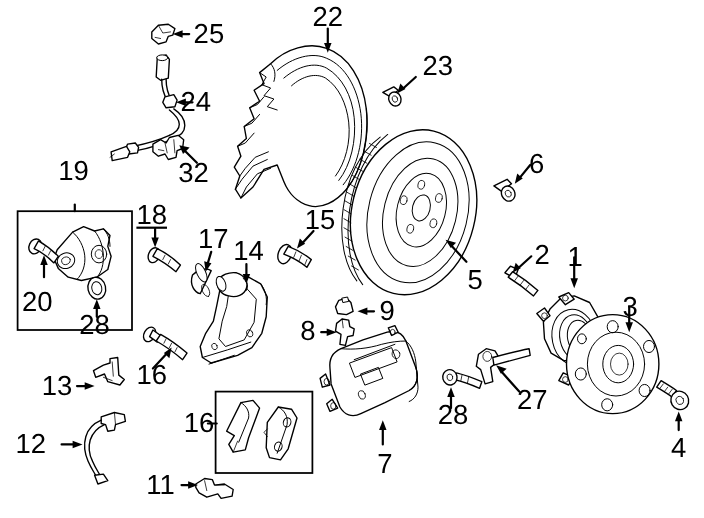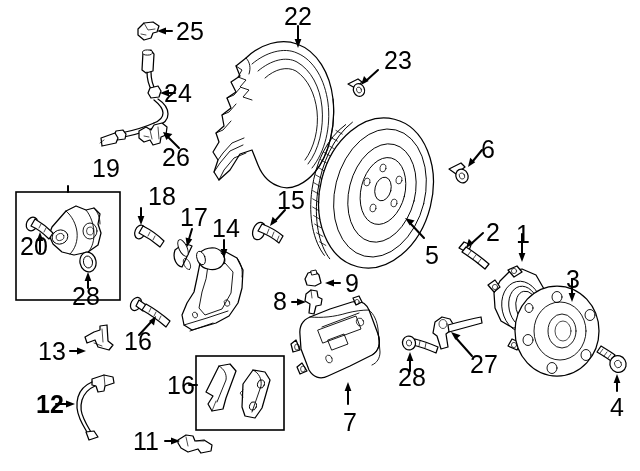--- a/index.html
+++ b/index.html
@@ -541,31 +541,31 @@
   <div class="callout" style="left:486px; top:220px;">2</div>
   <div class="callout" style="left:566px; top:267px;">3</div>
   <div class="callout" style="left:610px; top:395px;">4</div>
   <div class="callout" style="left:425px; top:243px;">5</div>
   <div class="callout" style="left:481px; top:137px;">6</div>
   <div class="callout" style="left:343px; top:410px;">7</div>
   <div class="callout" style="left:273px; top:289px;">8</div>
   <div class="callout" style="left:345px; top:271px;">9</div>
   <div class="callout" style="left:167px; top:373px;">16</div>
   <div class="callout" style="left:133px; top:429px;">11</div>
-  <div class="callout" style="left:36px;  top:392px;font-weight:bold;">12</div>
+  <div class="callout" style="left:14px;  top:392px;">12</div>
   <div class="callout" style="left:38px;  top:339px;">13</div>
   <div class="callout" style="left:212px; top:216px;">14</div>
   <div class="callout" style="left:277px; top:188px;">15</div>
   <div class="callout" style="left:124px; top:329px;">16</div>
   <div class="callout" style="left:180px; top:205px;">17</div>
-  <div class="callout" style="left:148px; top:184px;">18</div>
-  <div class="callout" style="left:53px;  top:156px;margin-left:39px;">19</div>
-  <div class="callout" style="left:20px;  top:234px;text-align:right;">20</div>
+  <div class="callout" style="left:124px; top:184px;text-decoration:underline;">18</div>
+  <div class="callout" style="left:53px;  top:144px;">19</div>
+  <div class="callout" style="left:20px;  top:263px;text-align:right;">20</div>
   <div class="callout" style="left:72px;  top:284px;">28</div>
   <div class="callout" style="left:284px; top:4px;">22</div>
   <div class="callout" style="left:384px; top:48px;">23</div>
   <div class="callout" style="left:164px; top:81px;">24</div>
   <div class="callout" style="left:176px; top:19px;">25</div>
-  <div class="callout" style="left:162px; top:145px;">26</div>
+  <div class="callout" style="left:162px; top:145px;">32</div>
   <div class="callout" style="left:470px; top:352px;">27</div>
   <div class="callout" style="left:398px; top:365px;">28</div>
 
 </div>
 
 </body></html>

